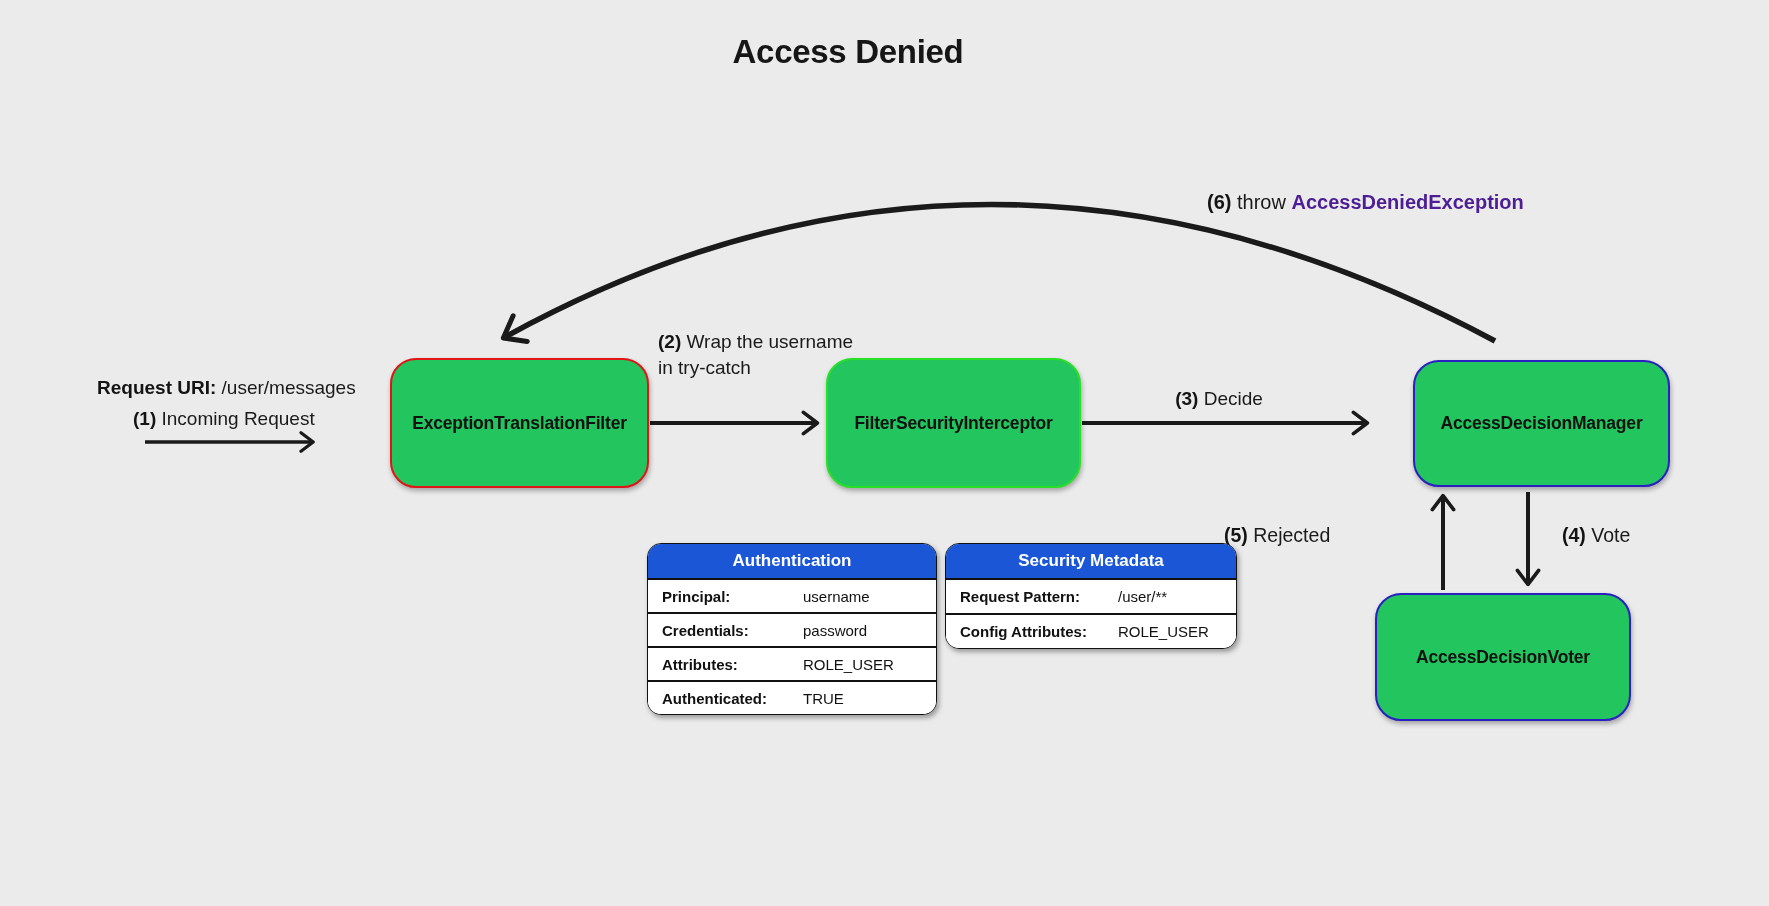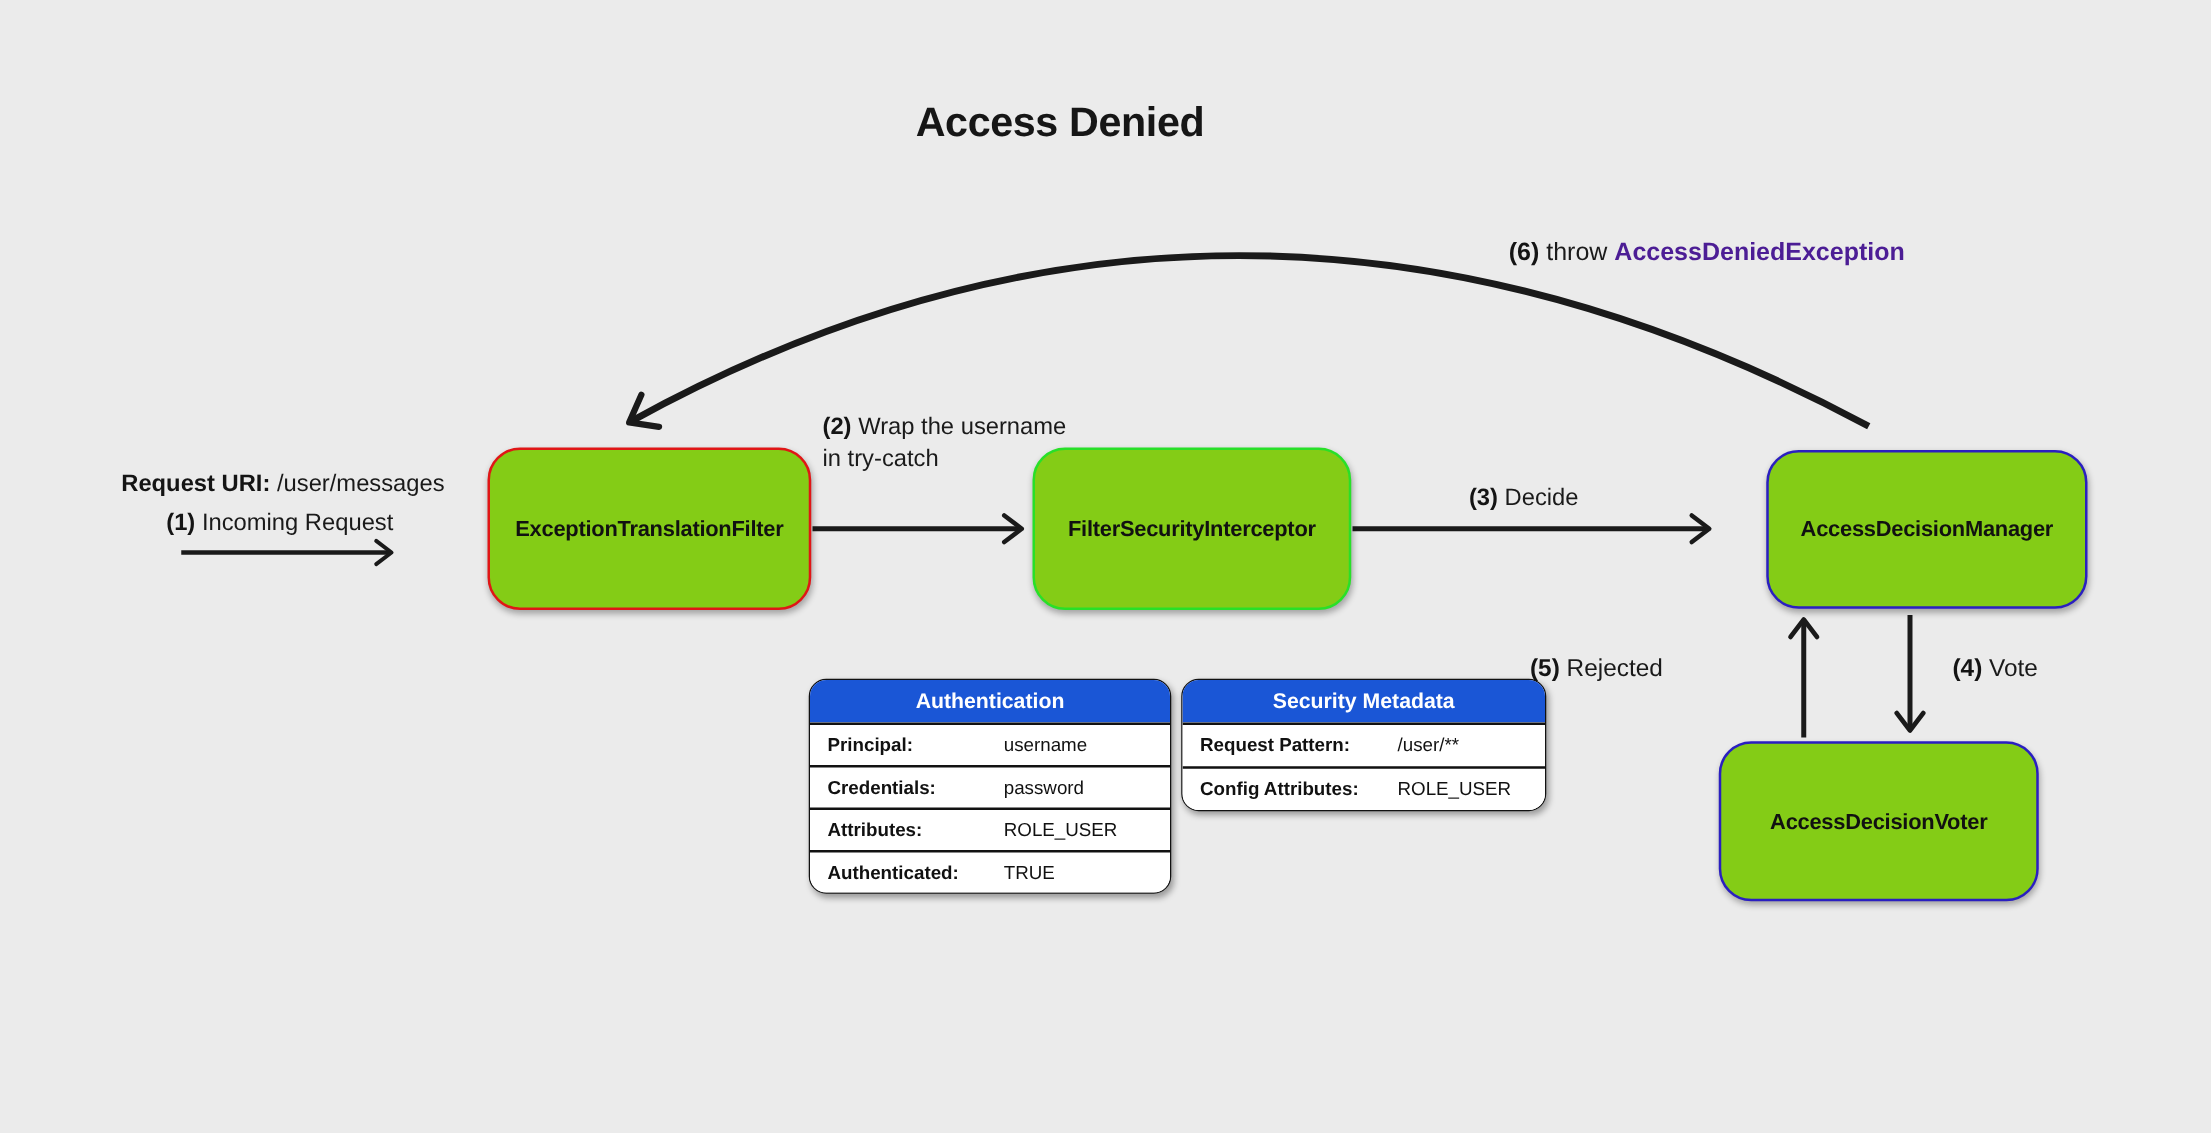--- a/index.html
+++ b/index.html
@@ -11,26 +11,25 @@
     position:relative;
     width:1769px;height:906px;
     background:#ebebeb;
     overflow:hidden;
   }
   .title{
     position:absolute;left:0;top:33px;width:1696px;
     text-align:center;
     font-size:33px;font-weight:700;color:#161616;
     letter-spacing:-.3px;
-    margin-top:46px;
   }
   svg.wires{position:absolute;left:0;top:0;z-index:1;}
   .node{
     position:absolute;z-index:2;
-    background:#84cc16;
+    background:#22c55e;
     border:2.5px solid #000;
     border-radius:26px;
     display:flex;align-items:center;justify-content:center;
     font-weight:700;font-size:17.5px;color:#111;
     letter-spacing:-.2px;
     box-shadow:1px 3px 5px rgba(0,0,0,.30);
   }
   .lbl{position:absolute;z-index:3;font-size:19px;color:#1a1a1a;white-space:nowrap;}
   .lbl b{font-weight:700;color:#141414;}
   .exception{font-weight:700;color:#4c1d95;}

